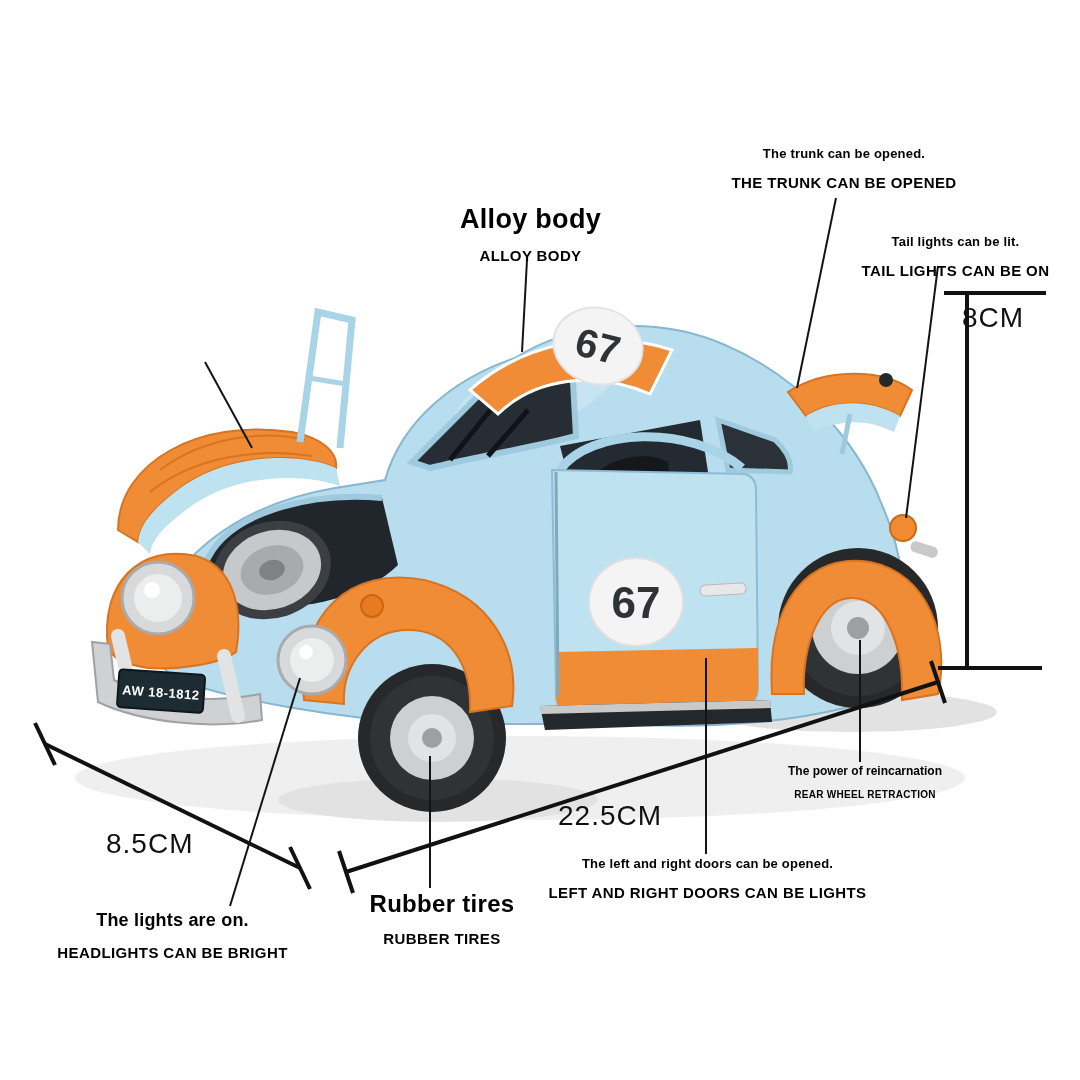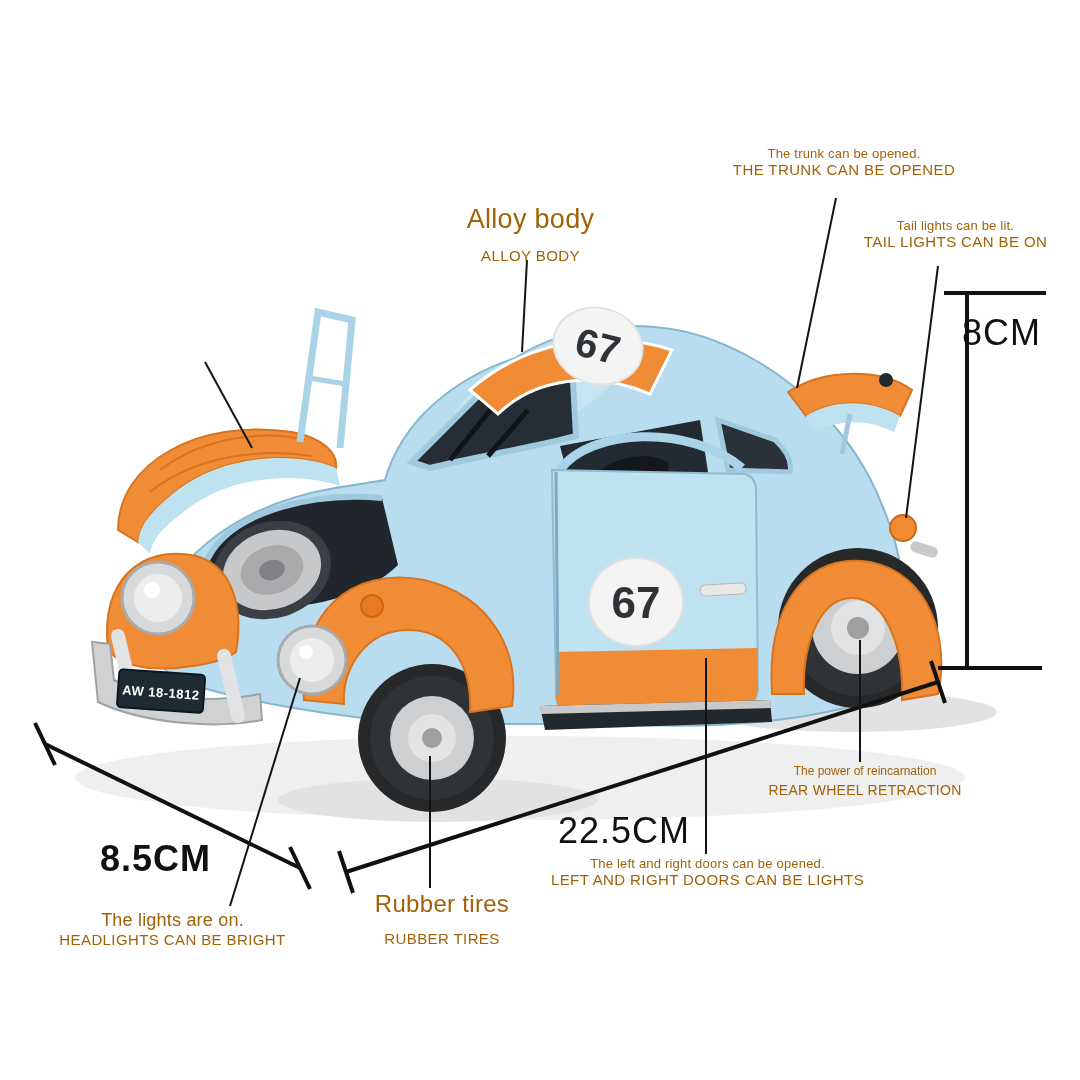--- a/index.html
+++ b/index.html
@@ -6,29 +6,29 @@
   .canvas{
     position:relative;
     width:1080px;height:1080px;
     background:#ffffff;
     overflow:hidden;
     font-family:"Liberation Sans", sans-serif;
     color:#141414;
   }
   .art{position:absolute;left:0;top:0;width:1080px;height:1080px;}
   svg text{font-family:"Liberation Sans", sans-serif;}
-  .callout{position:absolute;text-align:center;color:#a16207;}
+  .callout{position:absolute;text-align:center;color:#000000;font-weight:bold;}
   .c-small{font-size:13px;letter-spacing:.2px;}
-  .c-caps{font-size:15px;letter-spacing:.4px;}
+  .c-caps{font-size:15px;letter-spacing:.4px;margin-top:13px;}
   .c-title{font-size:27px;letter-spacing:.3px;}
   .c-sub{font-size:15px;letter-spacing:.4px;margin-top:12px;}
   .c-title-md{font-size:24px;letter-spacing:.3px;}
   .c-small-xs{font-size:12px;}
-  .c-caps-sm{font-size:14px;letter-spacing:.3px;margin-top:4px;}
-  .dim{position:absolute;font-size:36px;letter-spacing:1px;color:#111;margin-top:10px;}
+  .c-caps-sm{font-size:10px;letter-spacing:.3px;margin-top:11px;}
+  .dim{position:absolute;font-size:28px;letter-spacing:1px;color:#111;}
 </style>
 </head>
 <body>
 
 <div class="canvas">
 
   <svg class="art" viewBox="0 0 1080 1080">
 
     <g>
       <ellipse cx="520" cy="778" rx="445" ry="42" fill="#efefef"></ellipse>
@@ -200,21 +200,21 @@
   <div class="callout" style="left:418px; top:204px; width:225px;">
     <div class="c-title">Alloy body</div>
     <div class="c-sub">ALLOY BODY</div>
   </div>
 
   <div class="callout" style="left:724px; top:146px; width:240px;">
     <div class="c-small">The trunk can be opened.</div>
     <div class="c-caps">THE TRUNK CAN BE OPENED</div>
   </div>
 
-  <div class="callout" style="left:838px; top:218px; width:235px;text-align:center;">
+  <div class="callout" style="left:838px; top:234px; width:235px;text-align:center;">
     <div class="c-small">Tail lights can be lit.</div>
     <div class="c-caps">TAIL LIGHTS CAN BE ON</div>
   </div>
 
 
   <div class="callout" style="left:740px; top:764px; width:250px;">
     <div class="c-small-xs">The power of reincarnation</div>
     <div class="c-caps-sm">REAR WHEEL RETRACTION</div>
   </div>
 
@@ -227,16 +227,16 @@
     <div class="c-title-md">Rubber tires</div>
     <div class="c-sub">RUBBER TIRES</div>
   </div>
 
   <div class="callout" style="left:50px; top:910px; width:245px;">
     <div class="c-small" style="font-size:18px;">The lights are on.</div>
     <div class="c-caps">HEADLIGHTS CAN BE BRIGHT</div>
   </div>
 
   <div class="dim" style="left:962px; top:302px;">8CM</div>
-  <div class="dim" style="left:100px; top:828px;font-weight:bold;">8.5CM</div>
+  <div class="dim" style="left:106px; top:828px;">8.5CM</div>
   <div class="dim" style="left:558px; top:800px;">22.5CM</div>
 
 </div>
 
 </body></html>

